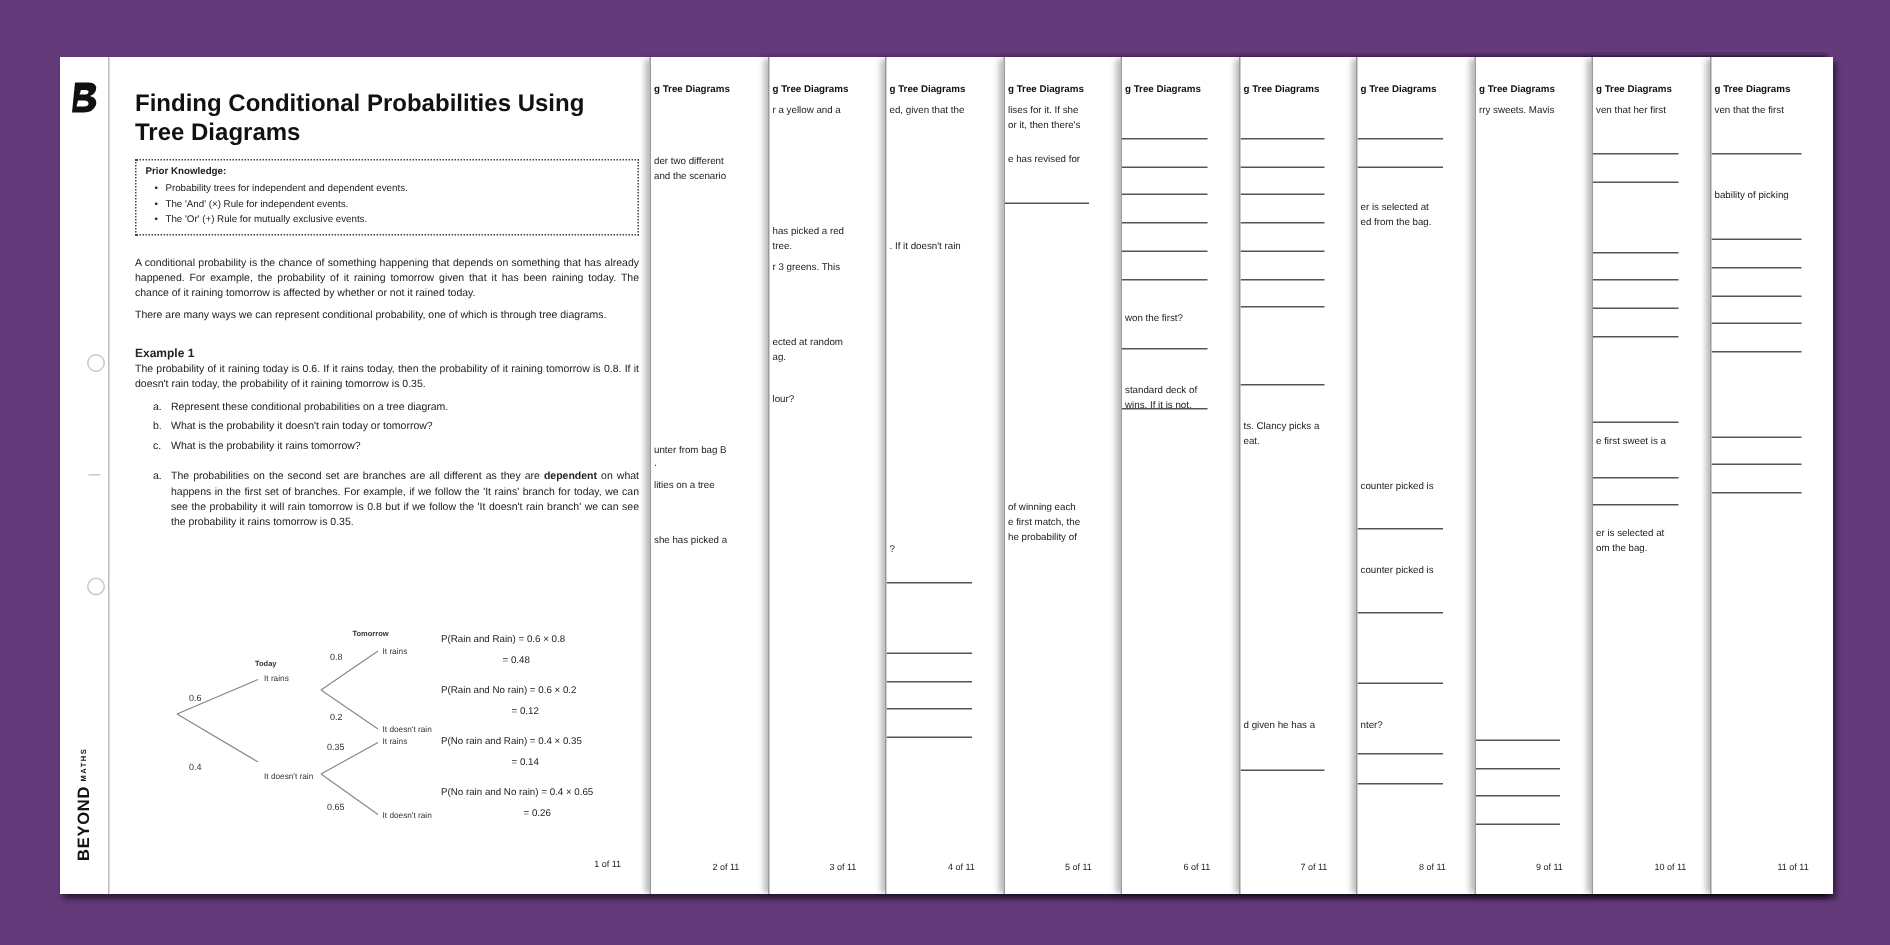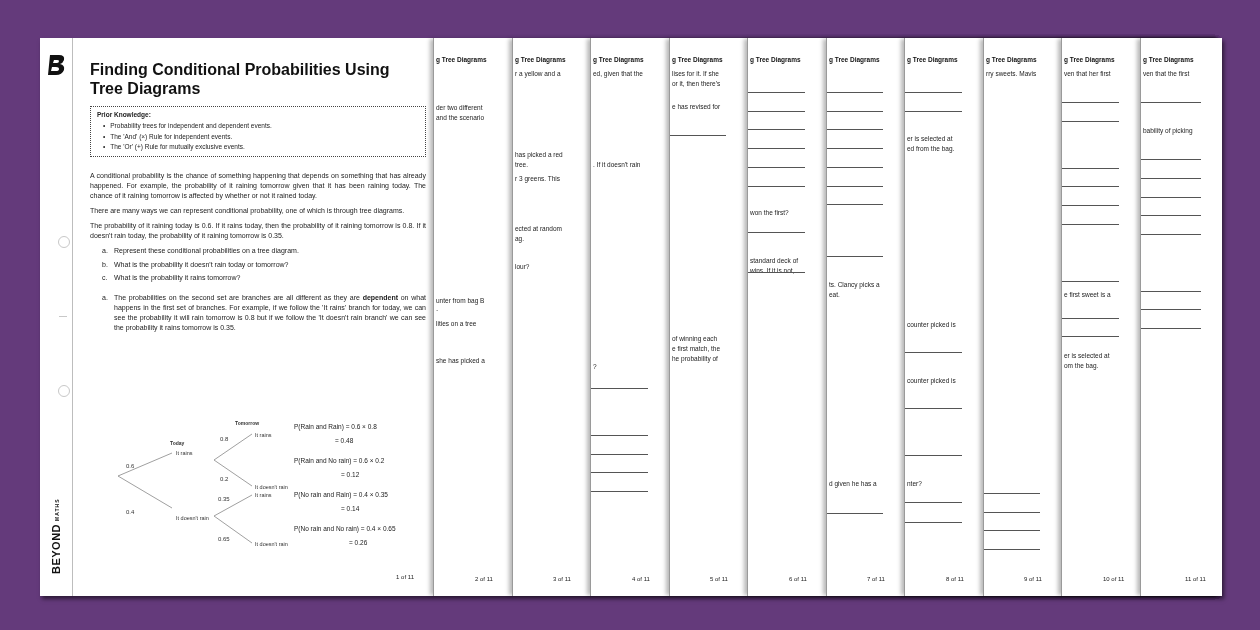--- a/index.html
+++ b/index.html
@@ -115,20 +115,21 @@
       <ul>
         <li>Probability trees for independent and dependent events.</li>
         <li>The 'And' (×) Rule for independent events.</li>
         <li>The 'Or' (+) Rule for mutually exclusive events.</li>
       </ul>
     </div>
 
     <p class="para">A conditional probability is the chance of something happening that depends on something that has already happened. For example, the probability of it raining tomorrow given that it has been raining today. The chance of it raining tomorrow is affected by whether or not it rained today.</p>
     <p class="para">There are many ways we can represent conditional probability, one of which is through tree diagrams.</p>
 
+    <div class="ex-title">Example 1</div>
     <p class="para">The probability of it raining today is 0.6. If it rains today, then the probability of it raining tomorrow is 0.8. If it doesn't rain today, the probability of it raining tomorrow is 0.35.</p>
     <ul class="qlist">
       <li><span class="lbl">a.</span><span>Represent these conditional probabilities on a tree diagram.</span></li>
       <li><span class="lbl">b.</span><span>What is the probability it doesn't rain today or tomorrow?</span></li>
       <li><span class="lbl">c.</span><span>What is the probability it rains tomorrow?</span></li>
     </ul>
 
     <div class="answer">
       <span class="lbl">a.</span>
       <span><span>The probabilities on the second set are branches are all different as they are </span><b>dependent</b><span> on what happens in the first set of branches. For example, if we follow the 'It rains' branch for today, we can see the probability it will rain tomorrow is 0.8 but if we follow the 'It doesn't rain branch' we can see the probability it rains tomorrow is 0.35.</span></span>

